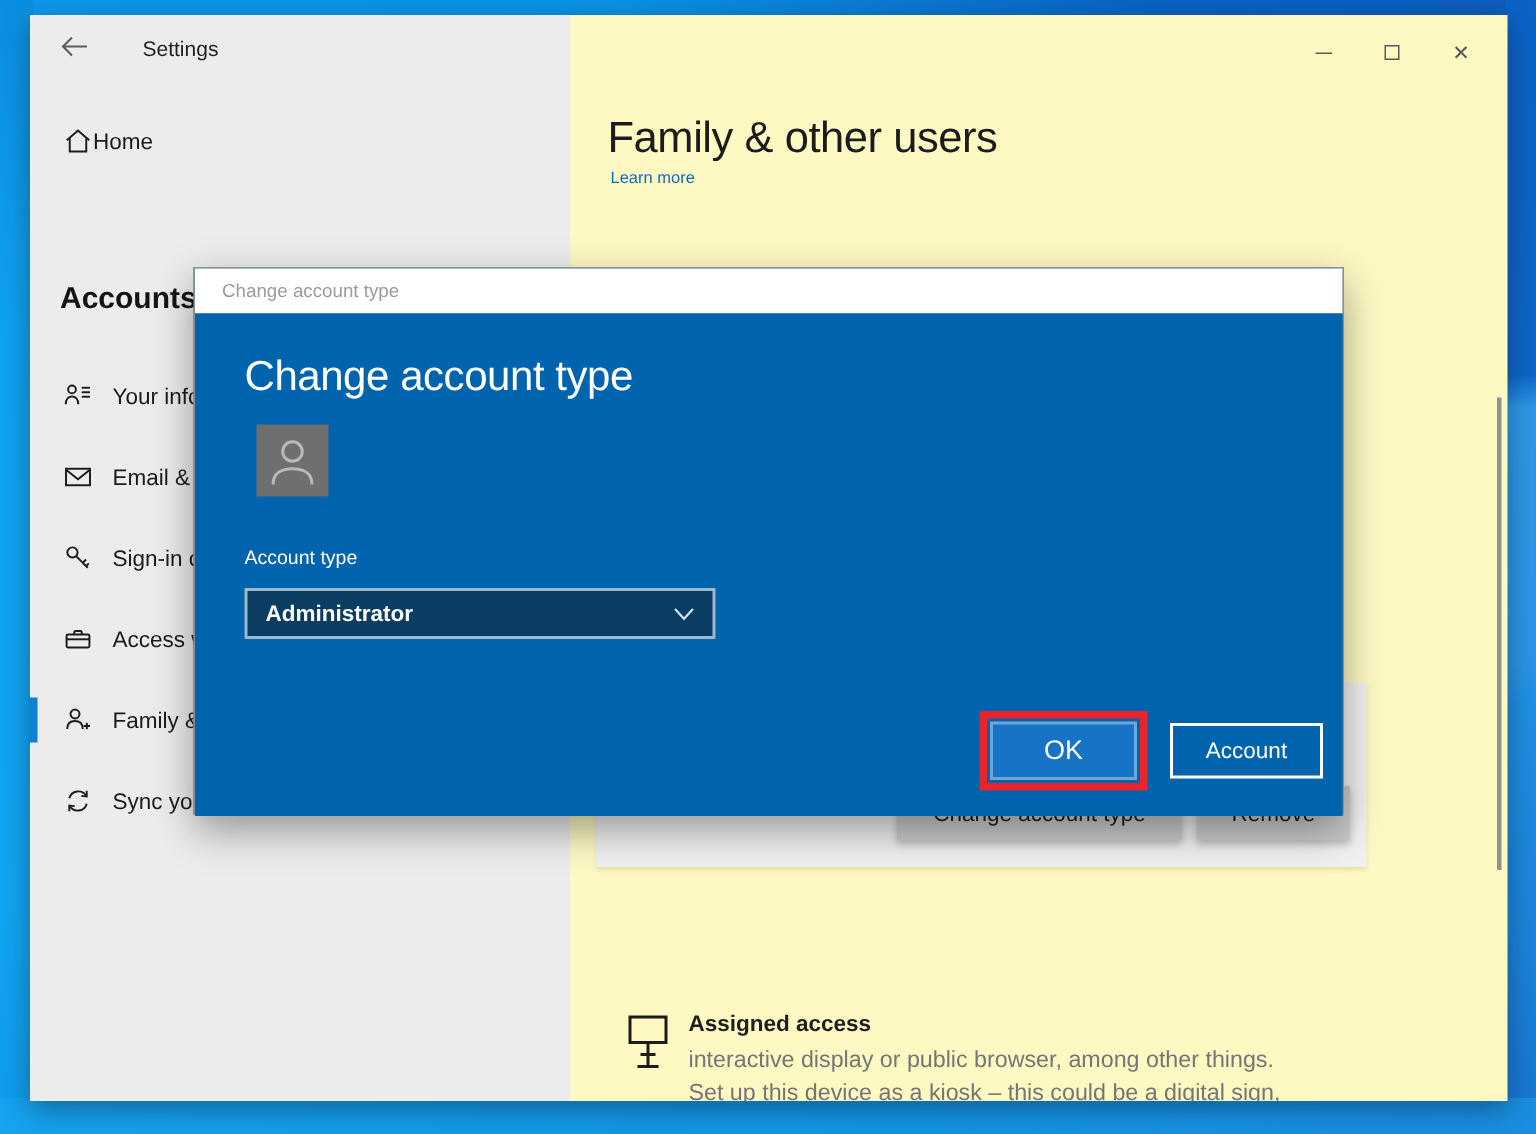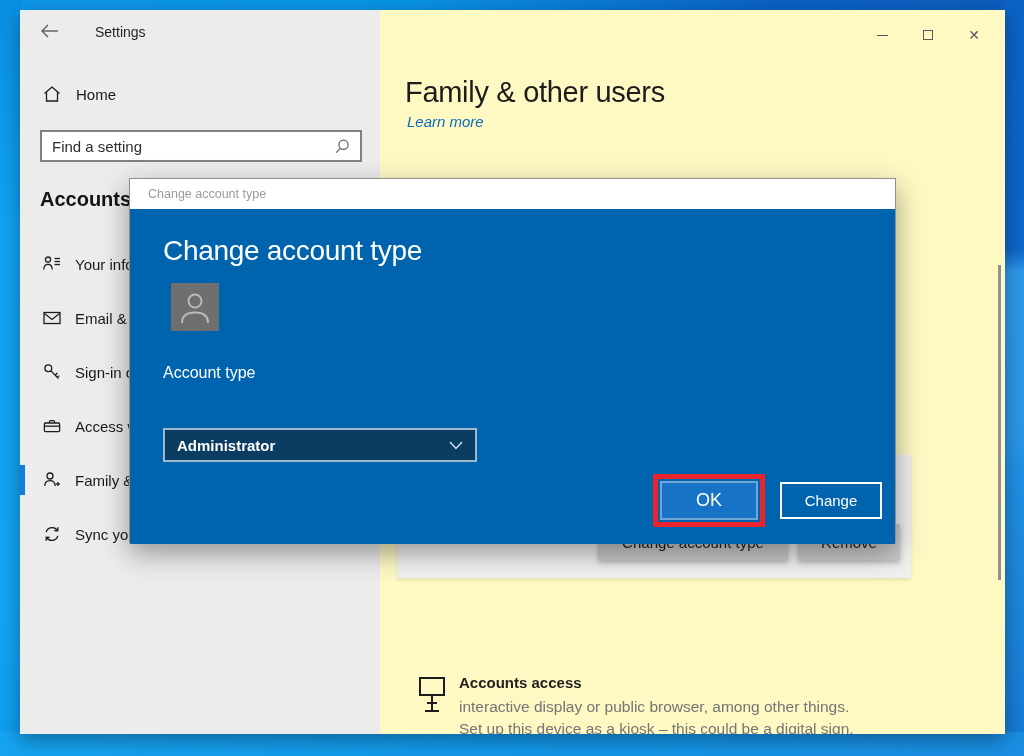--- a/index.html
+++ b/index.html
@@ -27,39 +27,39 @@
   #back-arrow { left:20px; top:13px; width:20px; height:16px; color:#5c5c5c; cursor:pointer; }
   #win-title { left:75px; top:14px; font-size:14px; color:#1f1f1f; }
 
   #win-controls { right:8px; top:10px; display:flex; }
   .win-btn { width:46px; height:30px; display:flex; align-items:center; justify-content:center; color:#5a5a5a; }
   .glyph-min { width:11px; height:1px; background:#5a5a5a; display:inline-block; }
   .glyph-max { width:10px; height:10px; border:1px solid #5a5a5a; display:inline-block; }
   .glyph-close { font-size:14px; line-height:1; }
 
   #home-row { left:22px; top:74px; display:flex; align-items:center; cursor:pointer; }
-  #home-row .lbl { margin-left:14px; font-size:15px; color:#1a1a1a; }
+  #home-row .lbl { font-size:15px; color:#1a1a1a; }
 
   #search-box { left:20px; top:120px; width:322px; height:32px; background:#fff;
     border:2px solid #808080; display:flex; align-items:center; }
   #search-input { border:none; outline:none; flex:1; height:100%; padding-left:10px;
     font-size:15px; font-family:"Liberation Sans",sans-serif; color:#2e2e2e; background:transparent; }
   #search-input::placeholder { color:#2e2e2e; opacity:1; }
   #search-icon { margin-right:9px; color:#5f5f5f; flex:0 0 auto; display:flex; }
 
   #accounts-heading { left:20px; top:178px; font-size:20px; font-weight:bold; color:#141414; }
 
   .nav-item { left:0; width:360px; height:36px; display:flex; align-items:center; cursor:pointer; }
   .nav-item .nav-icon { margin-left:22px; width:20px; height:20px; color:#1c1c1c; flex:0 0 auto; }
   .nav-item .nav-label { margin-left:13px; font-size:15px; color:#1a1a1a; white-space:nowrap; }
   #nav-accent { left:0; top:455px; width:5px; height:30px; background:#0f7fd7; }
 
   
   #page-title { left:385px; top:66px; font-size:29px; font-weight:normal; color:#1c1c1c; letter-spacing:-.3px; }
-  #learn-more { left:387px; top:103px; font-size:15px; color:#0d6cc0; cursor:pointer;font-style:italic; }
+  #learn-more { left:387px; top:103px; font-size:11px; color:#0d6cc0; cursor:pointer; }
 
   #user-panel { left:377px; top:445px; width:514px; height:123px; background:#f1f1f1; z-index:2;
     box-shadow:0 2px 3px rgba(0,0,0,.10); }
   .panel-btn { top:514px; height:36px; background:#cccccc; z-index:3; border:none;
     font-family:"Liberation Sans",sans-serif; font-size:15px; color:#1f1f1f;
     box-shadow:0 3px 5px rgba(0,0,0,.22); cursor:pointer; position:absolute; }
   #btn-change-type { left:578px; width:190px; }
   #btn-remove { left:778px; width:102px; }
 
   #kiosk-heading { left:386px; top:598px; font-size:21px; color:#1c1c1c; }
@@ -82,23 +82,23 @@
   #dlg-avatar { left:41px; top:74px; width:48px; height:48px; background:#6f6f6f;
     display:flex; align-items:center; justify-content:center; }
   #email-row { left:104px; top:74px; height:48px; display:flex; align-items:center; }
   #email-redacted { width:103px; height:15px; margin-right:1px; border-radius:1px;
     background:#higgs; background-color:#5e8fc4;
     background-image:repeating-linear-gradient(90deg, rgba(255,255,255,.75) 0 5px, rgba(255,255,255,.18) 5px 10px,
       rgba(230,240,250,.6) 10px 16px, rgba(255,255,255,.05) 16px 21px, rgba(255,255,255,.45) 21px 27px);
     filter:blur(1.1px); }
   #email-domain { font-size:17px; color:#fff; }
 
-  #account-type-label { left:33px; top:155px; font-size:16px; }
+  #account-type-label { left:33px; top:155px; font-size:13px; }
   #account-select { left:33px; top:183px; width:314px; height:34px; background:#0b3c61;
-    border:2px solid #9cb9cf; display:flex; align-items:center; cursor:pointer;margin-top:36px; }
+    border:2px solid #9cb9cf; display:flex; align-items:center; cursor:pointer; }
   #account-select .sel-text { margin-left:12px; font-size:15px; font-weight:bold; color:#fff; flex:1; }
   #account-select .chev { margin-right:12px; display:flex; color:#cde2f2; }
 
   #ok-annotation { left:523px; top:295px; width:112px; height:53px;
     border:5px solid #e9242d; display:flex; align-items:center; justify-content:center; background:transparent; }
   #ok-button { width:98px; height:39px; background:#1773c6; border:2px solid #6ea6d6;
     color:#fff; font-size:18px; font-family:"Liberation Sans",sans-serif; cursor:pointer; }
   #cancel-button { left:650px; top:303px; width:102px; height:37px; background:transparent;
     border:2px solid #ffffff; color:#fff; font-size:15px; font-family:"Liberation Sans",sans-serif; cursor:pointer; }
 
@@ -140,29 +140,20 @@
   <div class="abs" id="home-row">
     <span>
       <svg width="20" height="20" viewBox="0 0 20 20" fill="none" stroke="#1c1c1c" stroke-width="1.3">
         <polyline points="2.5,9.5 10,3 17.5,9.5"></polyline>
           <polyline points="4.5,8.2 4.5,17 15.5,17 15.5,8.2"></polyline>
       </svg>
     </span>
     <span class="lbl">Home</span>
   </div>
 
-  <div class="abs" id="search-box">
-    <input id="search-input" readonly="" placeholder="Find a setting" style="">
-    <span id="search-icon">
-      <svg width="17" height="17" viewBox="0 0 17 17" fill="none" stroke="currentColor" stroke-width="1.2">
-        <circle cx="9.5" cy="6.8" r="4.6"></circle>
-          <line x1="6.2" y1="10.4" x2="2.2" y2="14.6"></line>
-      </svg>
-    </span>
-  </div>
 
   <div class="abs" id="accounts-heading">Accounts</div>
 
   <div class="abs" id="nav-accent"></div>
 
   <div class="abs nav-item" style="top:236px">
     <span class="nav-icon">
       <svg width="20" height="20" viewBox="0 0 20 20" fill="none" stroke="currentColor" stroke-width="1.3">
         <circle cx="6" cy="5.6" r="2.6"></circle>
           <path d="M1.8 15.5 c0-3.6 2-5.2 4.2-5.2 s4.2 1.6 4.2 5.2"></path>
@@ -239,21 +230,21 @@
   <button class="panel-btn" id="btn-remove">Remove</button>
 
   <div class="abs" id="kiosk-icon">
     <svg width="28" height="40" viewBox="0 0 28 40" fill="none" stroke="currentColor" stroke-width="2">
       <rect x="2" y="2" width="24" height="17"></rect>
       <line x1="14" y1="19" x2="14" y2="34"></line>
       <line x1="9" y1="27" x2="19" y2="27"></line>
       <line x1="7" y1="35" x2="21" y2="35"></line>
     </svg>
   </div>
-  <div class="abs" id="assigned-title">Accounts access</div>
+  <div class="abs" id="assigned-title">Assigned access</div>
   <div class="abs" id="assigned-desc">
     <div>interactive display or public browser, among other things.</div>
     <div>Set up this device as a kiosk – this could be a digital sign,</div>
   </div>
 
   <div class="abs" id="scrollbar"></div>
 
   <div class="abs" id="dialog">
     <div class="abs" id="dialog-titlebar">
       <span id="dialog-titlebar-text">Change account type</span>
@@ -275,16 +266,16 @@
           <svg width="14" height="9" viewBox="0 0 14 9" fill="none" stroke="currentColor" stroke-width="1.5">
             <polyline points="1,1 7,7.5 13,1"></polyline>
           </svg>
         </span>
       </div>
     </div>
 
     <div class="abs" id="ok-annotation">
       <button id="ok-button">OK</button>
     </div>
-    <button class="abs" id="cancel-button">Change</button>
+    <button class="abs" id="cancel-button">Account</button>
   </div>
 
 </div>
 
 </body></html>

